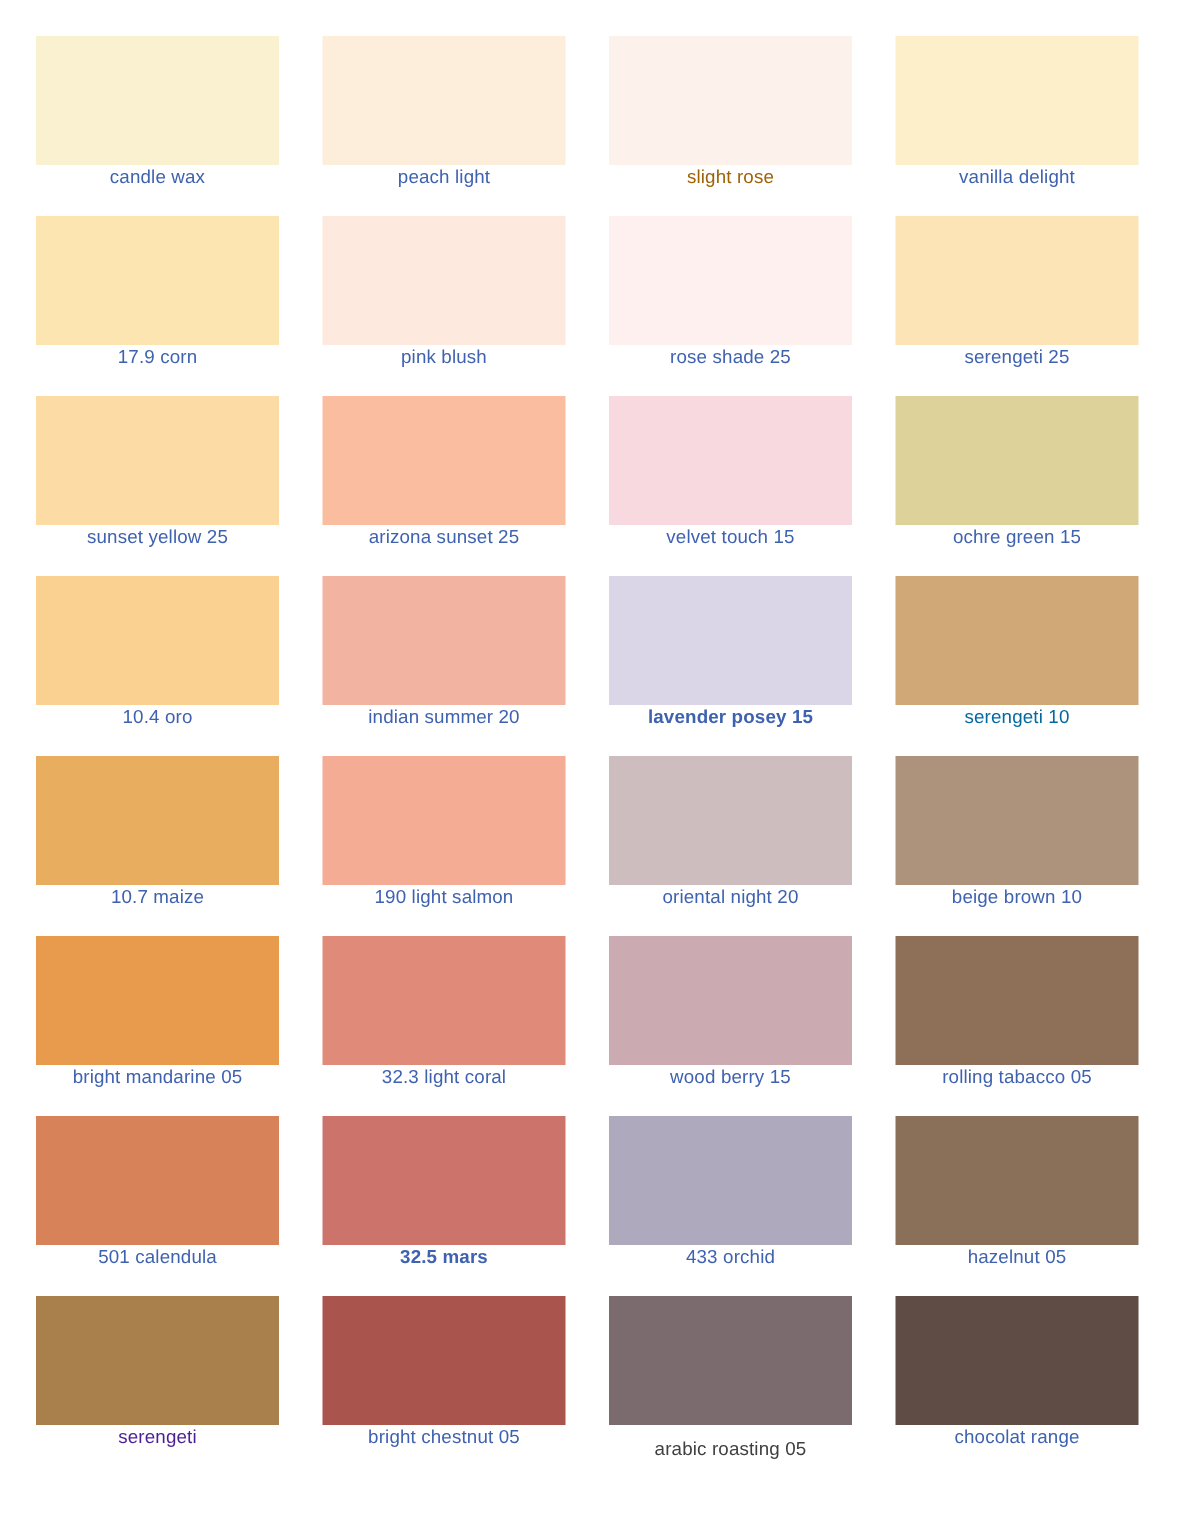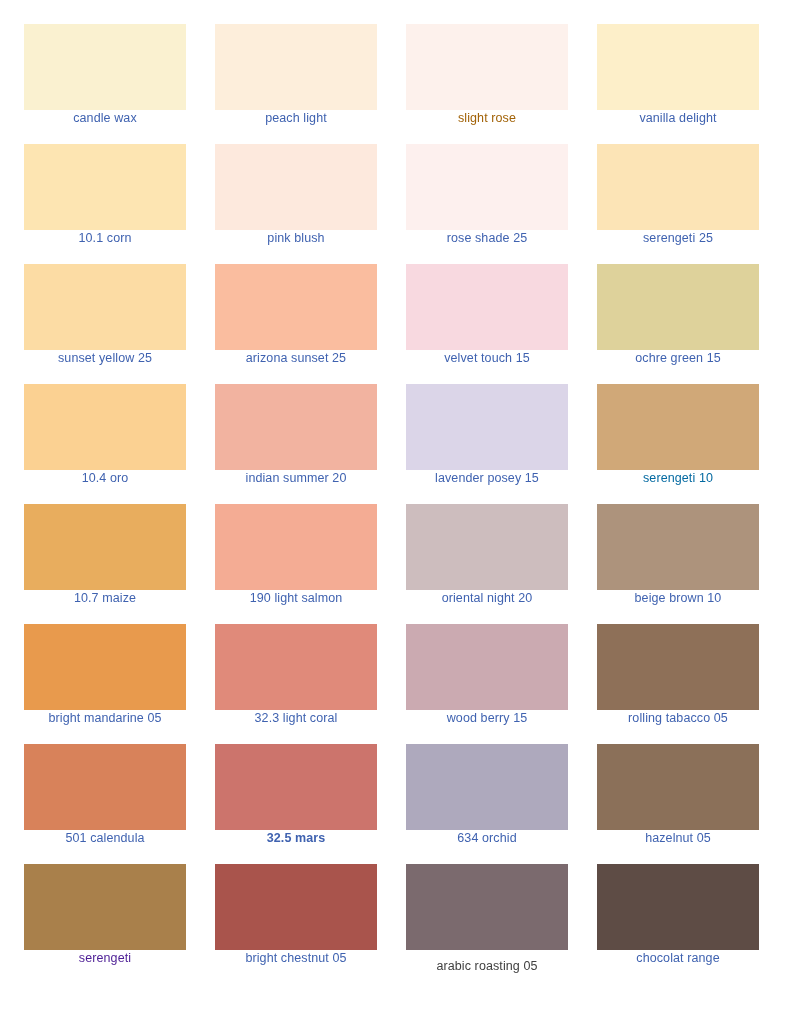--- a/index.html
+++ b/index.html
@@ -71,21 +71,21 @@
       <div class="swatch-cell">
         <div class="swatch-chip" style="background-color: rgb(253, 241, 236);"></div>
         <div class="swatch-label" style="color: #a16207;">slight rose</div>
       </div>
       <div class="swatch-cell">
         <div class="swatch-chip" style="background-color: rgb(253, 239, 201);"></div>
         <div class="swatch-label" style="color: rgb(63, 98, 176);">vanilla delight</div>
       </div>
       <div class="swatch-cell">
         <div class="swatch-chip" style="background-color: rgb(253, 229, 178);"></div>
-        <div class="swatch-label" style="color: rgb(63, 98, 176);">10.1 corn</div>
+        <div class="swatch-label" style="color: rgb(63, 98, 176);">17.9 corn</div>
       </div>
       <div class="swatch-cell">
         <div class="swatch-chip" style="background-color: rgb(253, 233, 221);"></div>
         <div class="swatch-label" style="color: rgb(63, 98, 176);">pink blush</div>
       </div>
       <div class="swatch-cell">
         <div class="swatch-chip" style="background-color: rgb(253, 240, 238);"></div>
         <div class="swatch-label" style="color: rgb(63, 98, 176);">rose shade 25</div>
       </div>
       <div class="swatch-cell">
@@ -111,21 +111,21 @@
       <div class="swatch-cell">
         <div class="swatch-chip" style="background-color: rgb(251, 209, 146);"></div>
         <div class="swatch-label" style="color: rgb(63, 98, 176);">10.4 oro</div>
       </div>
       <div class="swatch-cell">
         <div class="swatch-chip" style="background-color: rgb(242, 179, 160);"></div>
         <div class="swatch-label" style="color: rgb(63, 98, 176);">indian summer 20</div>
       </div>
       <div class="swatch-cell">
         <div class="swatch-chip" style="background-color: rgb(219, 213, 232);"></div>
-        <div class="swatch-label" style="color: rgb(63, 98, 176);">lavender posey 15</div>
+        <div class="swatch-label" style="color: rgb(63, 98, 176); font-weight: bold;">lavender posey 15</div>
       </div>
       <div class="swatch-cell">
         <div class="swatch-chip" style="background-color: rgb(208, 168, 120);"></div>
         <div class="swatch-label" style="color: #0369a1;">serengeti 10</div>
       </div>
       <div class="swatch-cell">
         <div class="swatch-chip" style="background-color: rgb(232, 173, 94);"></div>
         <div class="swatch-label" style="color: rgb(63, 98, 176);">10.7 maize</div>
       </div>
       <div class="swatch-cell">
@@ -159,21 +159,21 @@
       <div class="swatch-cell">
         <div class="swatch-chip" style="background-color: rgb(216, 130, 90);"></div>
         <div class="swatch-label" style="color: rgb(63, 98, 176);">501 calendula</div>
       </div>
       <div class="swatch-cell">
         <div class="swatch-chip" style="background-color: rgb(204, 116, 108);"></div>
         <div class="swatch-label" style="color: rgb(63, 98, 176); font-weight: bold;">32.5 mars</div>
       </div>
       <div class="swatch-cell">
         <div class="swatch-chip" style="background-color: rgb(174, 169, 189);"></div>
-        <div class="swatch-label" style="color: rgb(63, 98, 176);">634 orchid</div>
+        <div class="swatch-label" style="color: rgb(63, 98, 176);">433 orchid</div>
       </div>
       <div class="swatch-cell">
         <div class="swatch-chip" style="background-color: rgb(139, 112, 89);"></div>
         <div class="swatch-label" style="color: rgb(63, 98, 176);">hazelnut 05</div>
       </div>
       <div class="swatch-cell">
         <div class="swatch-chip" style="background-color: rgb(169, 128, 75);"></div>
         <div class="swatch-label" style="color: #4c1d95; text-align: center;">serengeti</div>
       </div>
       <div class="swatch-cell">

